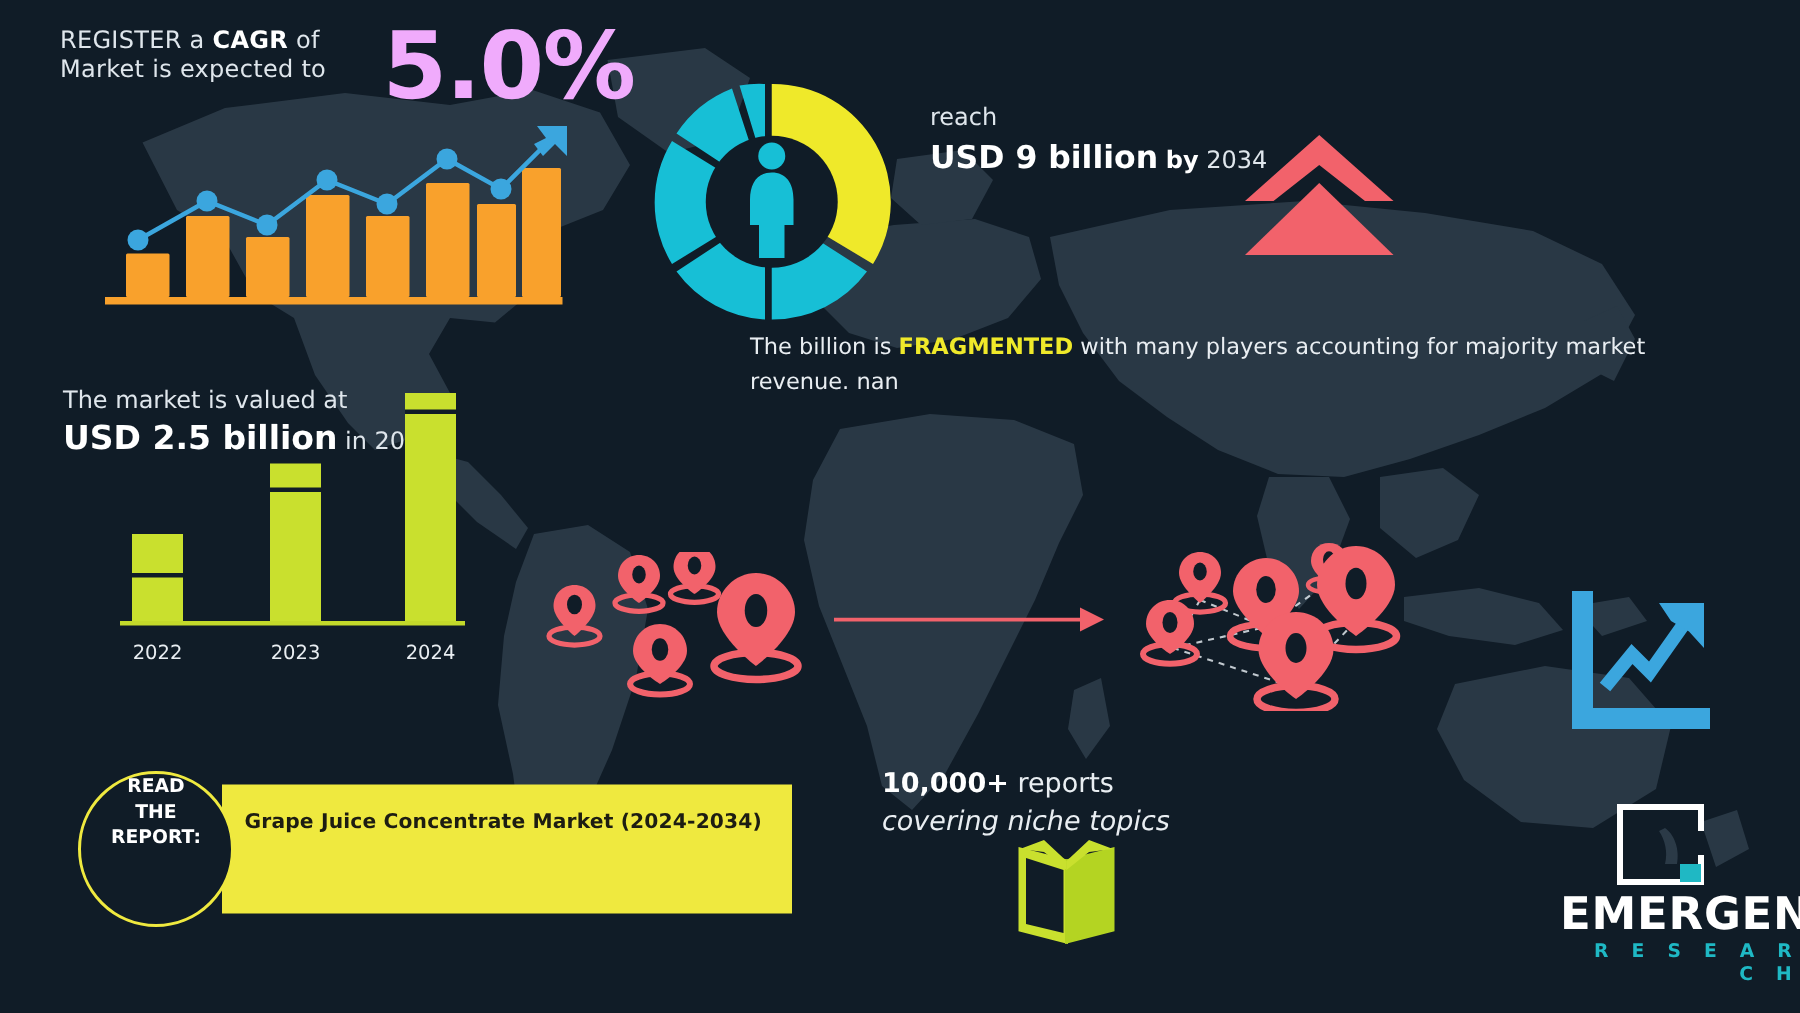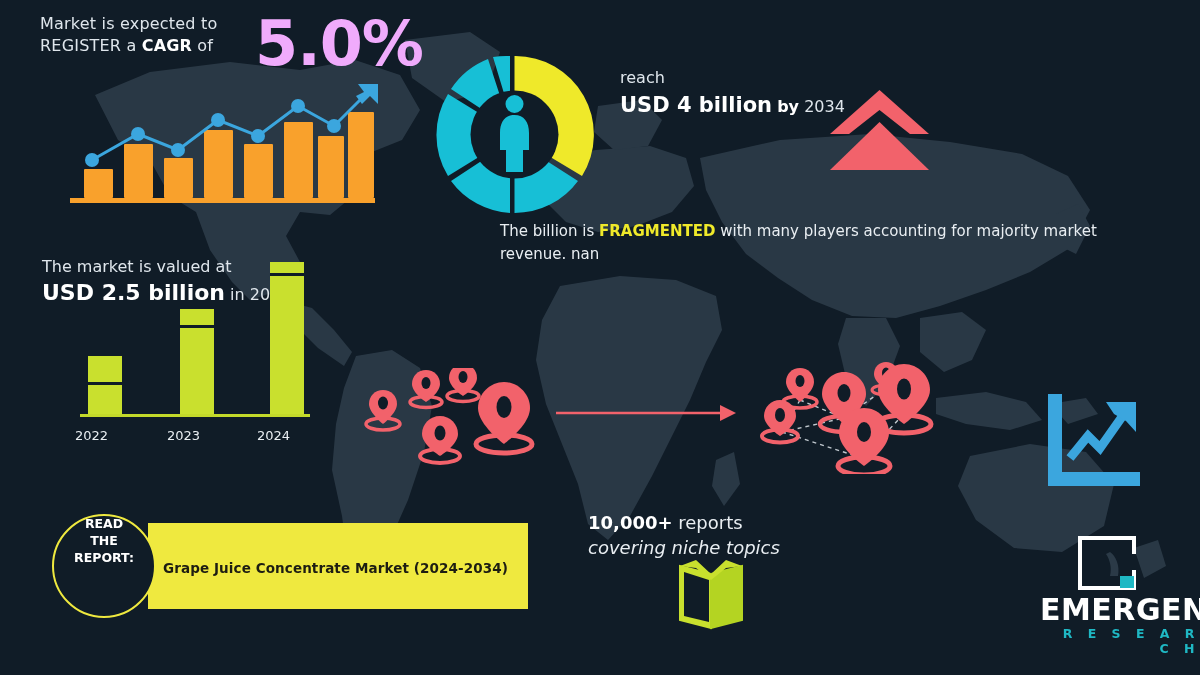--- a/index.html
+++ b/index.html
@@ -51,37 +51,37 @@
   #va-l1 { font-size:16px; color:#dfe6ec; }
   #va-l2 { margin-top:4px; }
   #va-val { font-size:22px; font-weight:bold; color:#ffffff; }
   #va-in { font-size:16px; color:#dfe6ec; }
 
   
   #green-chart { position:absolute; left:70px; top:275px; width:250px; height:170px; }
   .g-axis { position:absolute; left:10px; bottom:28px; width:230px; height:3px; background:#c3d92a; }
   .g-bar { position:absolute; bottom:31px; width:34px; background:#c9e02e; }
   .g-bar .seg { position:absolute; left:0; right:0; height:3px; background:#101c27; }
-  .g-lab { position:absolute; bottom:2px; font-size:13px; color:#e9eef2; width:60px; }
+  .g-lab { position:absolute; bottom:2px; font-size:13px; color:#e9eef2; text-align:center; width:60px; }
 
   
   #pins-left { position:absolute; left:358px; top:368px; width:200px; height:100px; }
   #pins-right { position:absolute; left:752px; top:362px; width:200px; height:112px; }
   #red-arrow { position:absolute; left:556px; top:398px; width:180px; height:30px; }
 
   
   #growth-icon { position:absolute; left:1042px; top:392px; width:100px; height:96px; }
 
   
   #report-band {
     position:absolute; left:148px; top:523px; width:380px; height:86px;
     background:#efe93f;
   }
   #report-title {
-    position:absolute; left:163px; top:560px;
+    position:absolute; left:163px; top:540px;
     font-size:13.5px; font-weight:bold; color:#1d1d12; letter-spacing:.1px;
   }
   #report-circle {
     position:absolute; left:52px; top:514px; width:104px; height:104px;
     border-radius:50%; background:#101c27; border:2.5px solid #efe93f;
     display:flex; justify-content:center;
   }
   #report-circle-label {
     font-size:12.5px; font-weight:bold; color:#ffffff; text-align:center; line-height:1.35;
   }
@@ -153,22 +153,22 @@
       <path d="M1134,548 L1158,540 L1166,566 L1144,578 Z"></path>
 
       <path d="M716,460 L734,452 L740,484 L724,506 L712,486 Z"></path>
 
       <path d="M528,170 L548,164 L552,186 L534,194 Z"></path>
     </g>
   </svg>
 
   <div id="cagr-block">
     <div id="cagr-lines">
+      <div id="cagr-l2"><span>REGISTER a </span><b>CAGR</b><span> of</span></div>
       <div id="cagr-l1">Market is expected to</div>
-      <div id="cagr-l2"><span>REGISTER a </span><b>CAGR</b><span> of</span></div>
     </div>
     <div id="cagr-value">5.0%</div>
   </div>
 
   <svg id="orange-chart" viewBox="0 0 320 125">
     <g fill="#f9a12c">
       <rect x="22" y="87" width="29" height="29" rx="1"></rect>
       <rect x="62" y="62" width="29" height="54" rx="1"></rect>
       <rect x="102" y="76" width="29" height="40" rx="1"></rect>
       <rect x="142" y="48" width="29" height="68" rx="1"></rect>
@@ -209,21 +209,21 @@
 
     <g fill="#17bfd6">
       <circle cx="82.5" cy="52" r="9"></circle>
       <path d="M82.5,63 C92,63 97,70 97,81 L97,98 L91,98 L91,120 L74,120 L74,98 L68,98 L68,81 C68,70 73,63 82.5,63 Z"></path>
     </g>
   </svg>
 
   <div id="forecast-block">
     <div id="fc-l2">reach</div>
     <div id="fc-l3">
-      <span id="fc-val">USD 4 billion</span>
+      <span id="fc-val">USD 9 billion</span>
       <span id="fc-by">by</span>
       <span id="fc-year">2034</span>
     </div>
   </div>
 
   <svg id="chevrons" viewBox="0 0 115 90">
     <path d="M57.5,6 L107,50 L88,50 L57.5,26 L27,50 L8,50 Z" fill="#f2626b"></path>
     <path d="M57.5,38 L107,86 L8,86 Z" fill="#f2626b"></path>
   </svg>
 

